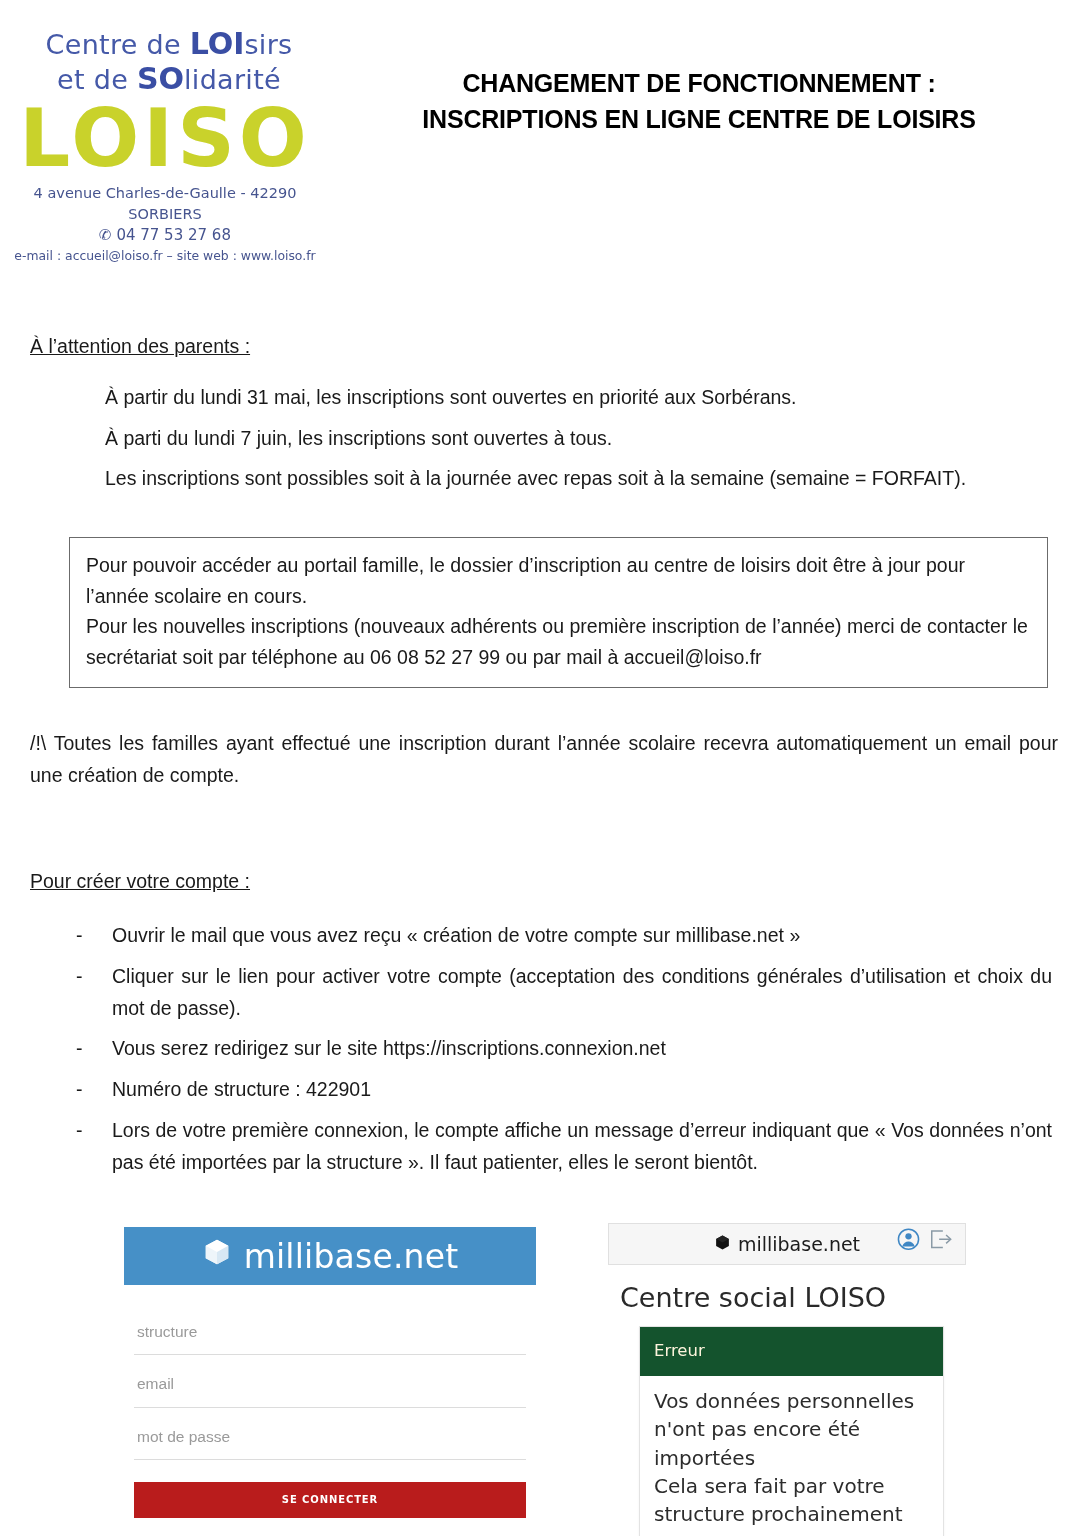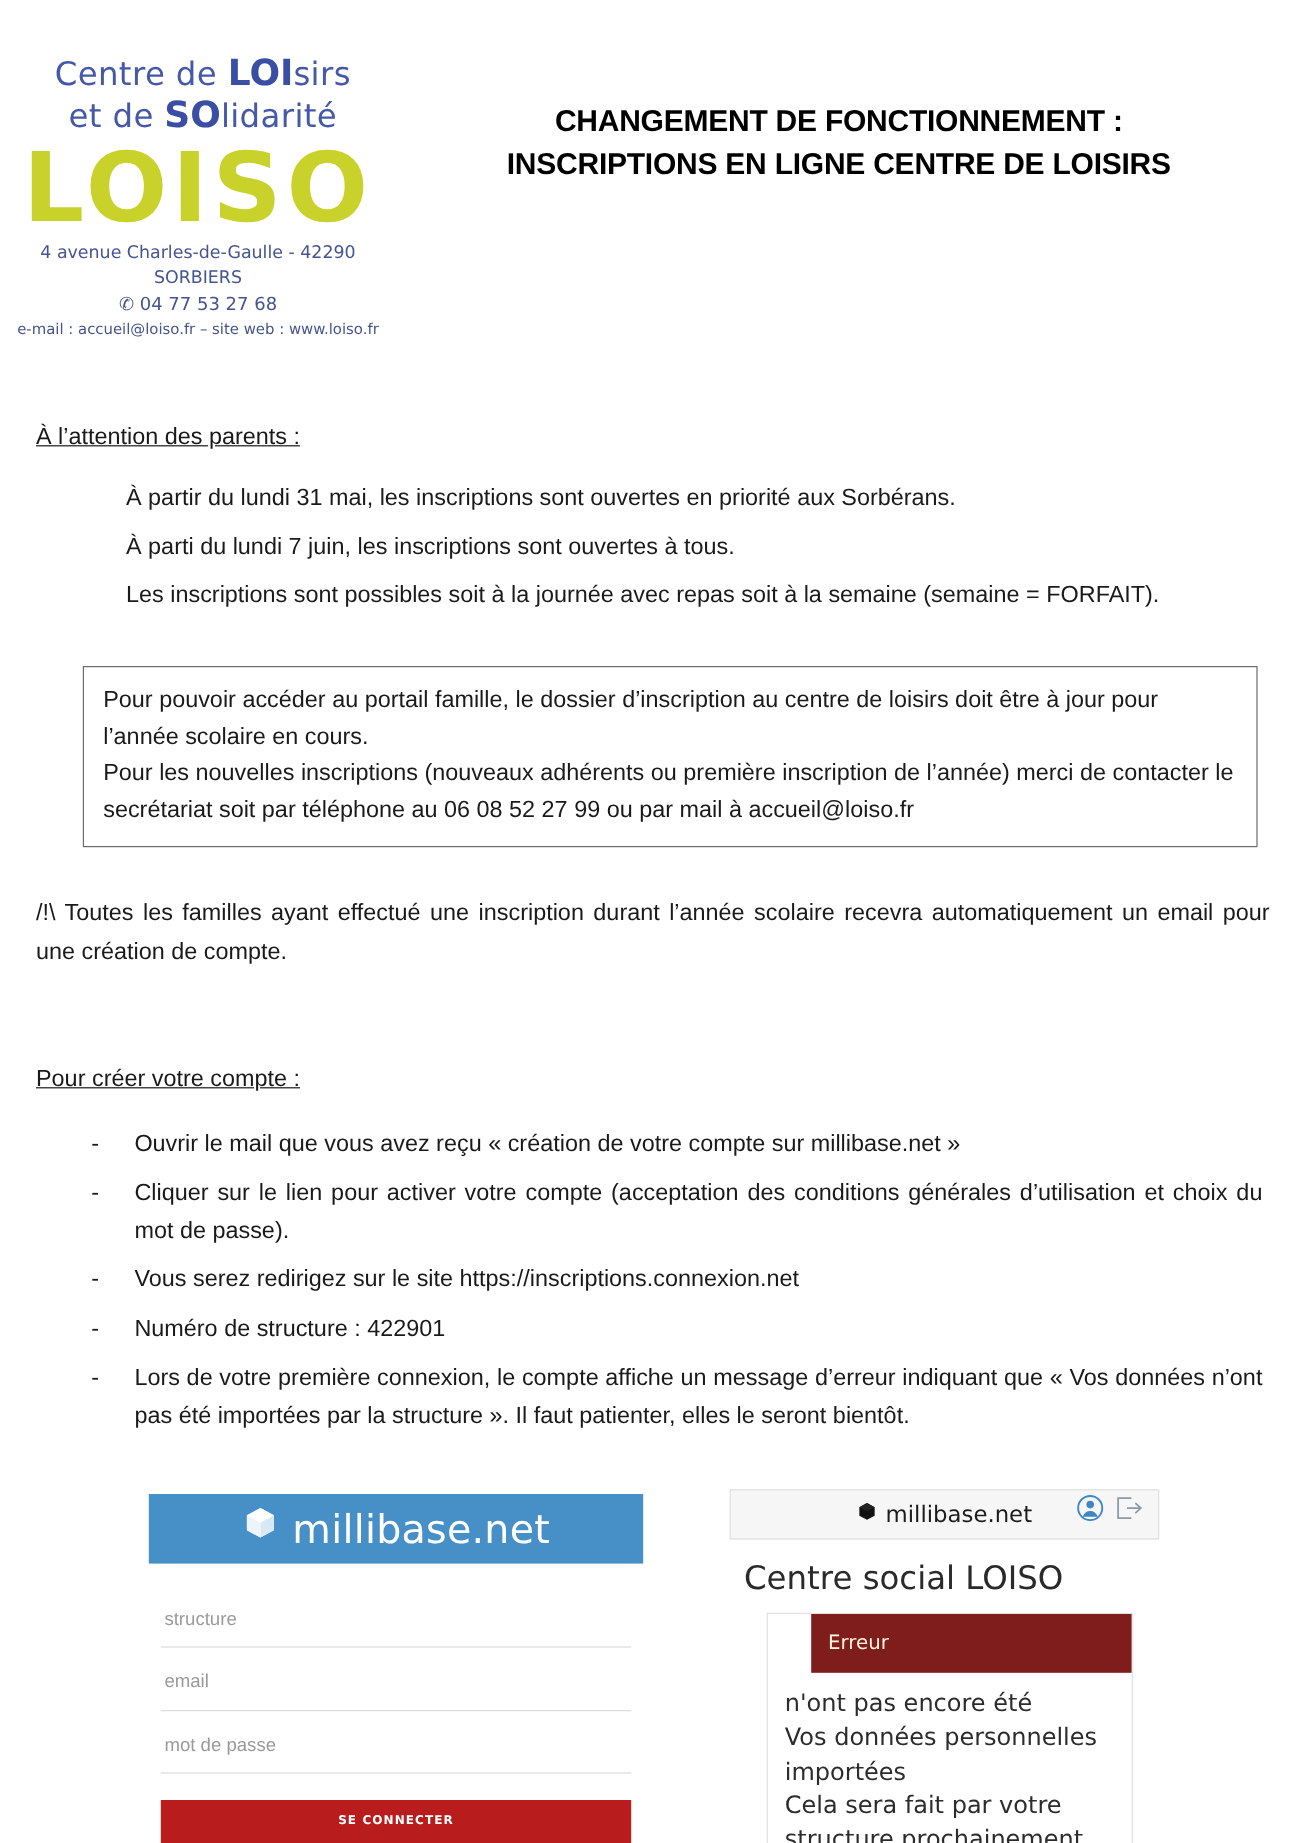--- a/index.html
+++ b/index.html
@@ -13,21 +13,21 @@
     font-family: "Liberation Sans", sans-serif;
     color: #1a1a1a;
     position: relative;
     overflow: hidden;
   }
 
   
   .page-header {
     display: flex;
     align-items: flex-start;
-    padding: 26px 0 0 0;
+    padding: 8px 0 0 0;
   }
 
   .logo-block {
     width: 330px;
     flex: 0 0 330px;
     text-align: center;
     padding-top: 18px;
   }
   .logo-line1, .logo-line2 {
     font-family: "DejaVu Sans", sans-serif;
@@ -239,26 +239,25 @@
     margin: 11px 0 6px 12px;
   }
   .err-card {
     margin-left: 31px;
     width: 303px;
     border: 1px solid #e3e3e3;
     background: #fff;
     box-shadow: 0 1px 2px rgba(0,0,0,0.06);
   }
   .err-banner {
-    background: #7f1d1d;
+    background: #14532d;
     color: #fdf4dc;
     font-family: "DejaVu Sans", sans-serif;
     font-size: 16.5px;
     padding: 11px 0 11px 14px;
-    margin-left: 36px;
   }
   .err-body {
     padding: 11px 14px 20px 14px;
     font-family: "DejaVu Sans", sans-serif;
     font-size: 20px;
     color: #2c2c2c;
     line-height: 1.42;
   }
   .err-body p { margin: 0; }
 </style>
@@ -381,22 +380,22 @@
             </svg>
           </span>
         </span>
       </div>
 
       <div class="err-heading">Centre social LOISO</div>
 
       <div class="err-card">
         <div class="err-banner">Erreur</div>
         <div class="err-body">
+          <p>Vos données personnelles</p>
           <p>n'ont pas encore été</p>
-          <p>Vos données personnelles</p>
           <p>importées</p>
           <p>Cela sera fait par votre</p>
           <p>structure prochainement</p>
         </div>
       </div>
     </div>
 
   </div>
 </div>
 

